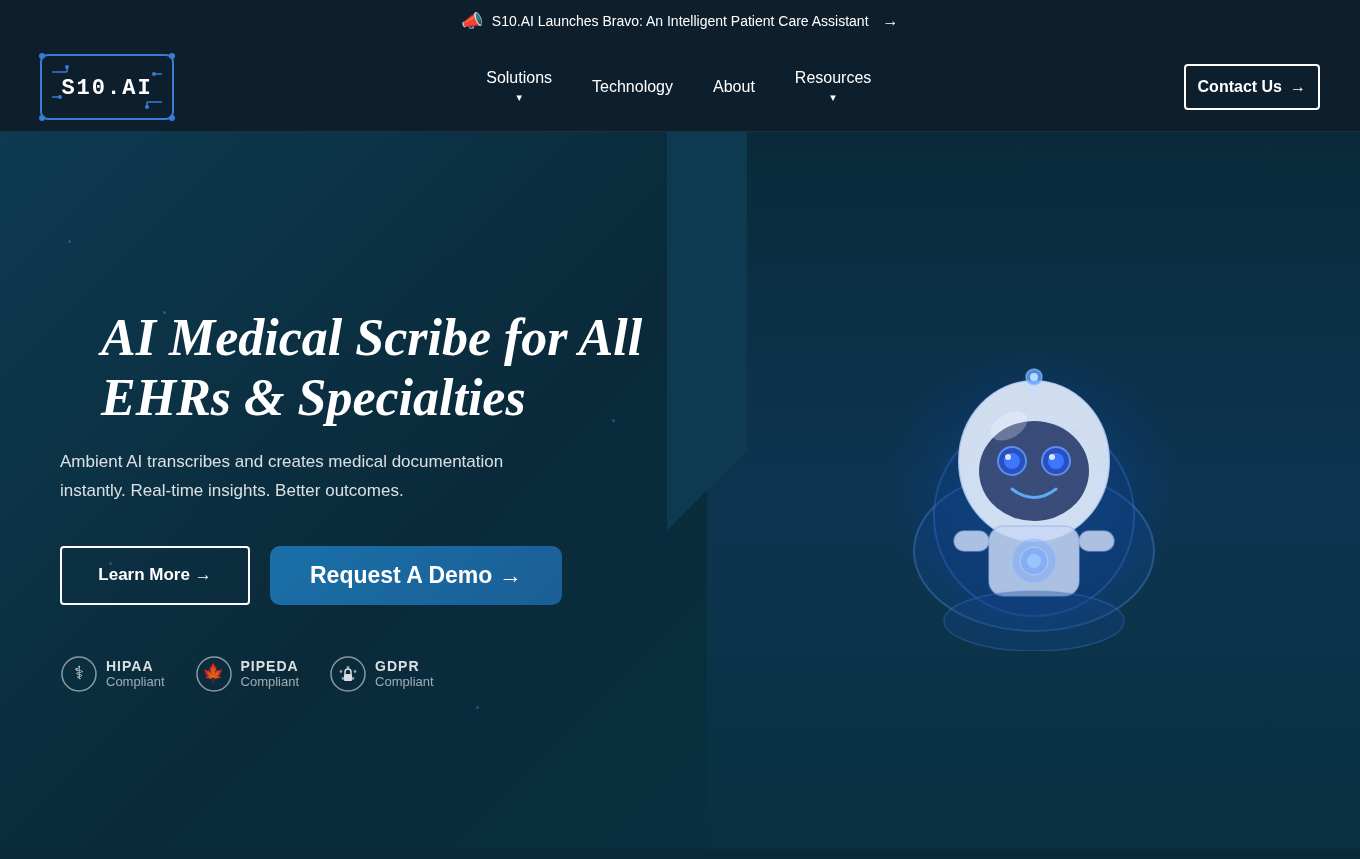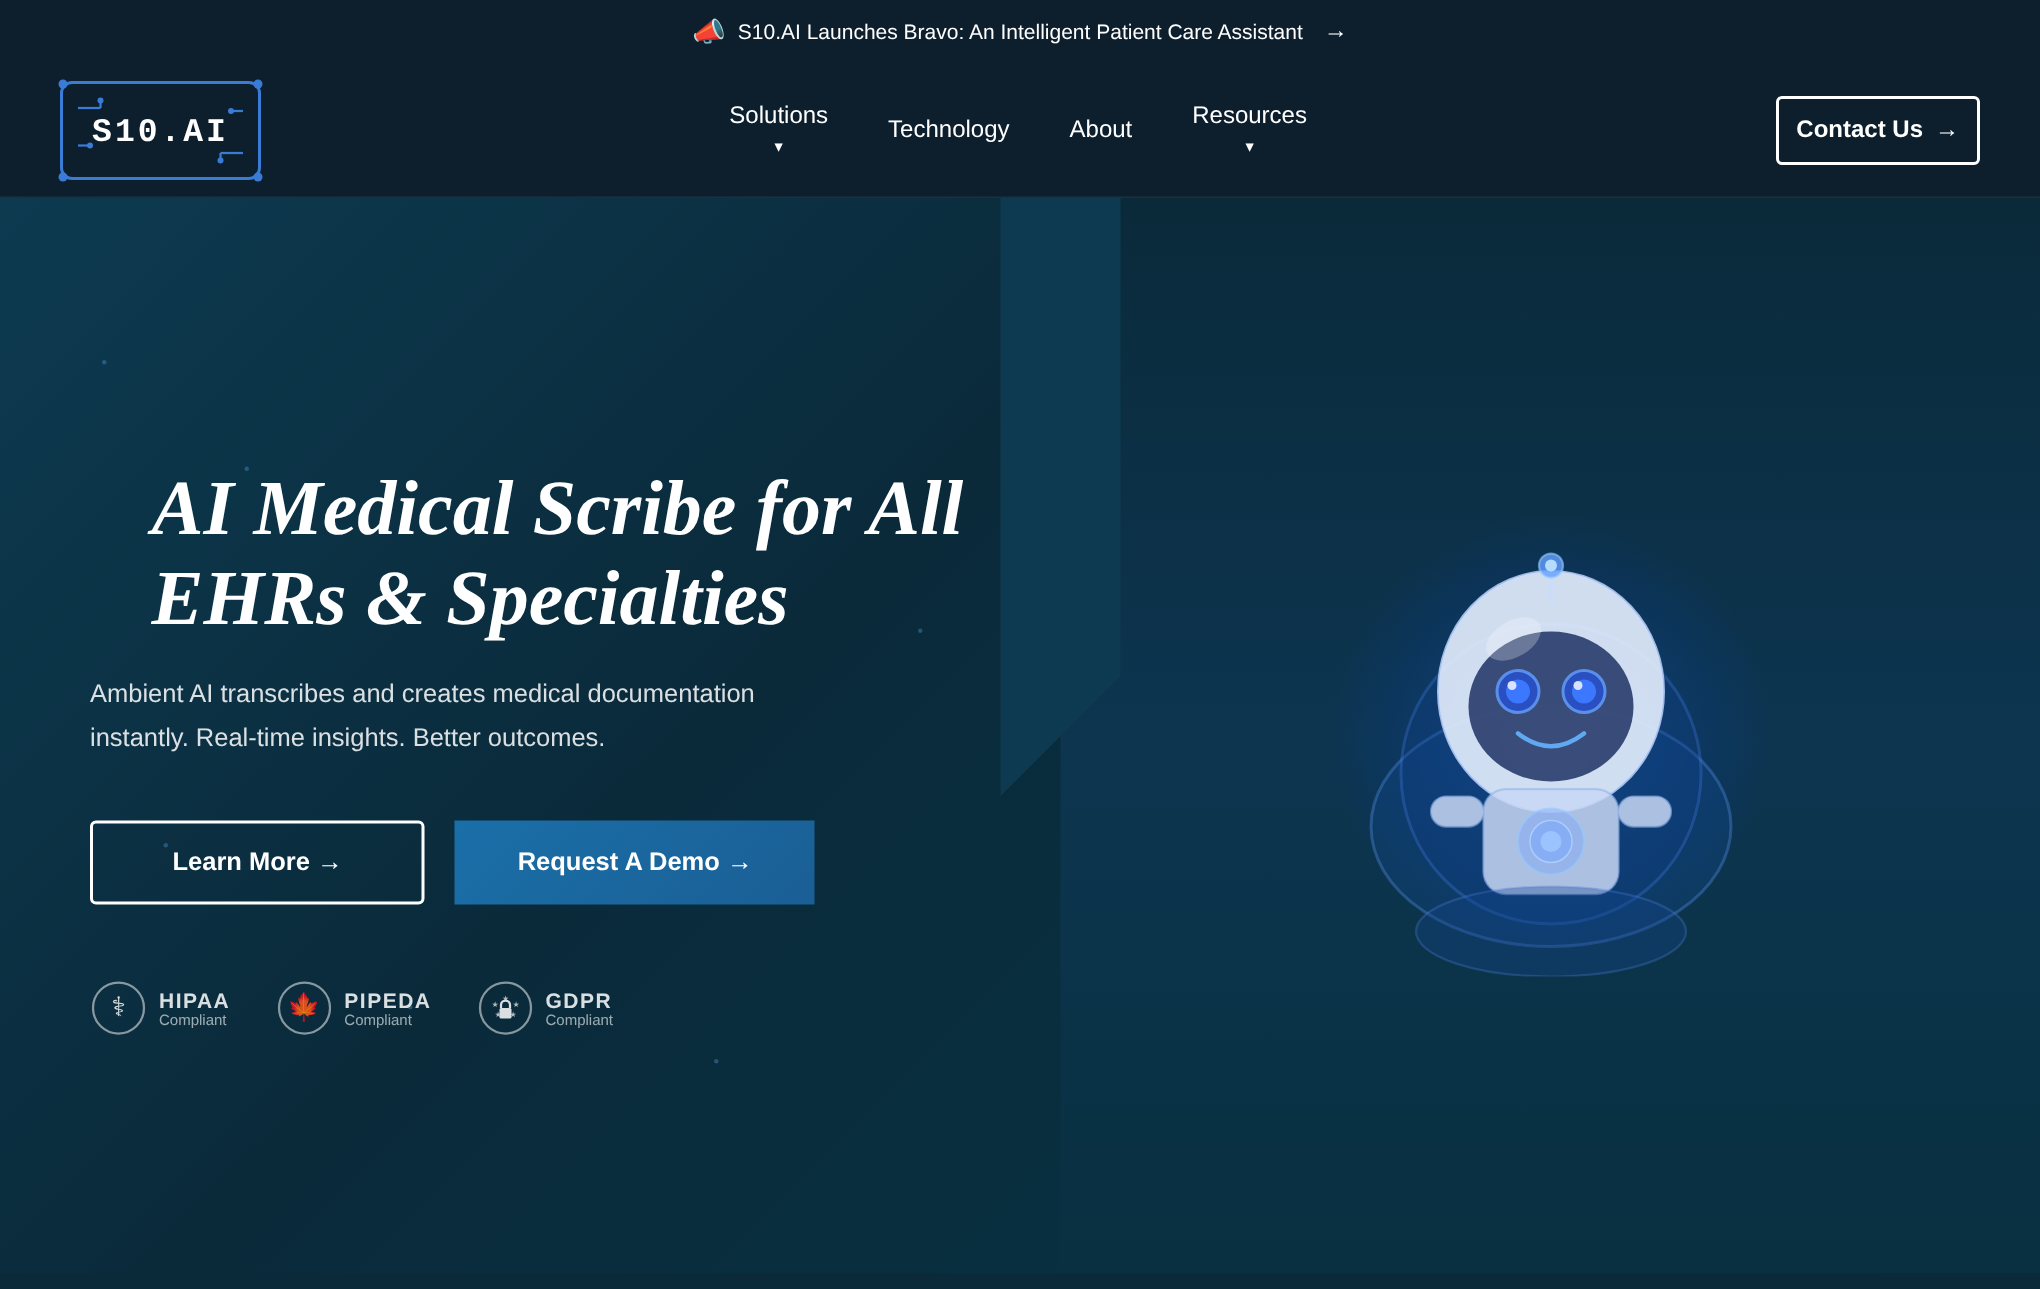--- a/index.html
+++ b/index.html
@@ -140,40 +140,40 @@
     }
     .hero-buttons {
       display: flex;
       gap: 20px;
       margin-bottom: 50px;
     }
     .btn-learn-more {
       background: transparent;
       border: 2.5px solid #fff;
       color: #fff;
-      padding: 16px 53px;
+      padding: 16px 36px;
       font-size: 17px;
       font-weight: 600;
       cursor: pointer;
       border-radius: 4px;
       display: flex;
       align-items: center;
       gap: 8px;
       min-width: 190px;
       justify-content: center;
     }
     .btn-request-demo {
       background: linear-gradient(135deg, #1a6fa8, #1a5f95);
       border: none;
       color: #fff;
       padding: 16px 40px;
-      font-size: 17px;
+      font-size: 23px;
       font-weight: 600;
       cursor: pointer;
-      border-radius: 0;
+      border-radius: 10px;
       display: flex;
       align-items: center;
       gap: 8px;
       min-width: 240px;
       justify-content: center;
     }
 
     
     .compliance-badges {
       display: flex;
@@ -198,21 +198,21 @@
       display: flex;
       flex-direction: column;
     }
     .badge-name {
       font-size: 14px;
       font-weight: 700;
       color: #fff;
       letter-spacing: 1px;
     }
     .badge-label {
-      font-size: 10px;
+      font-size: 13px;
       color: rgba(255,255,255,0.7);
     }
 
     
     .robot-container {
       position: relative;
       width: 380px;
       height: 440px;
       display: flex;
       align-items: center;

